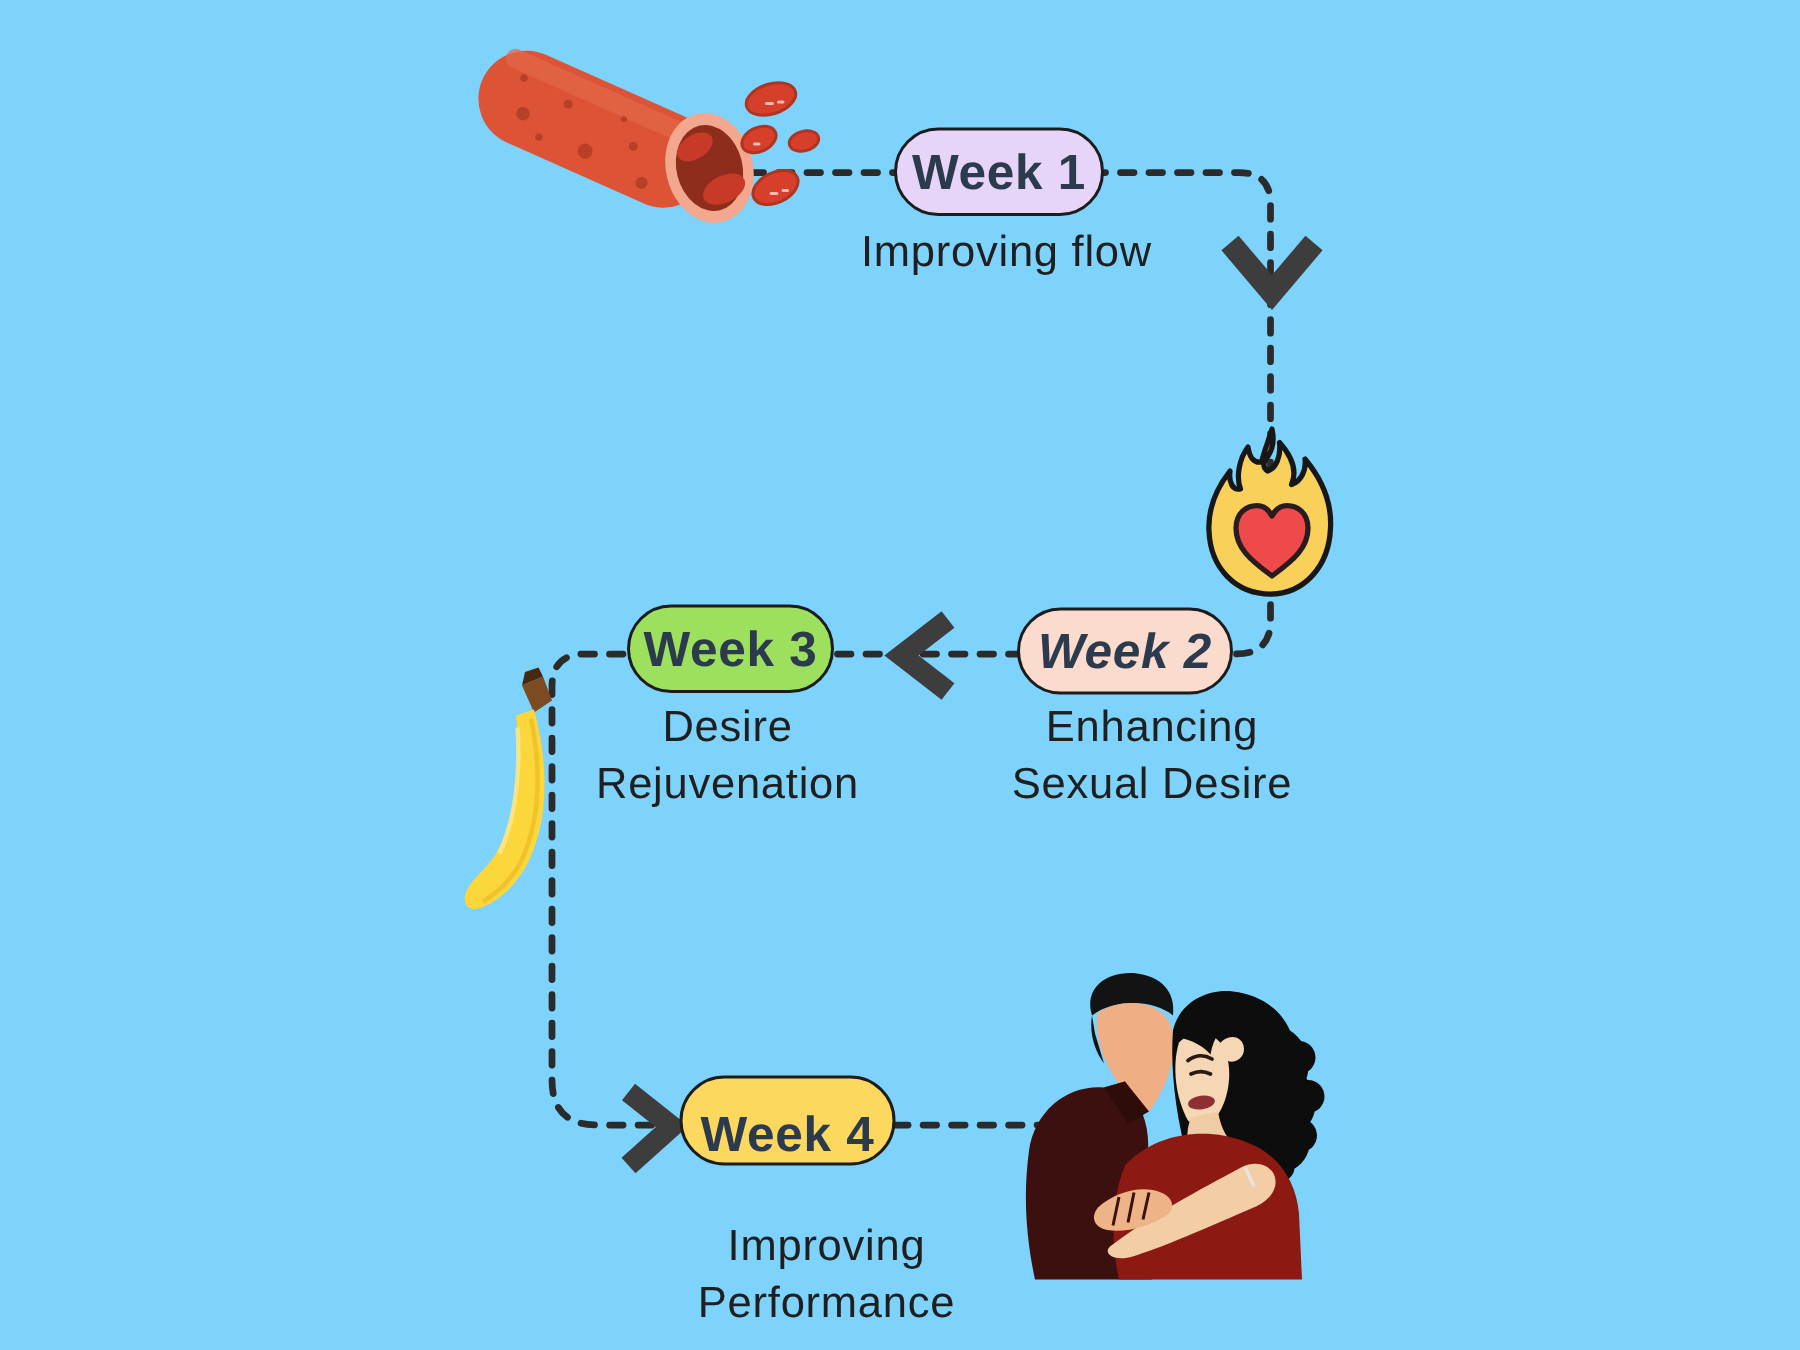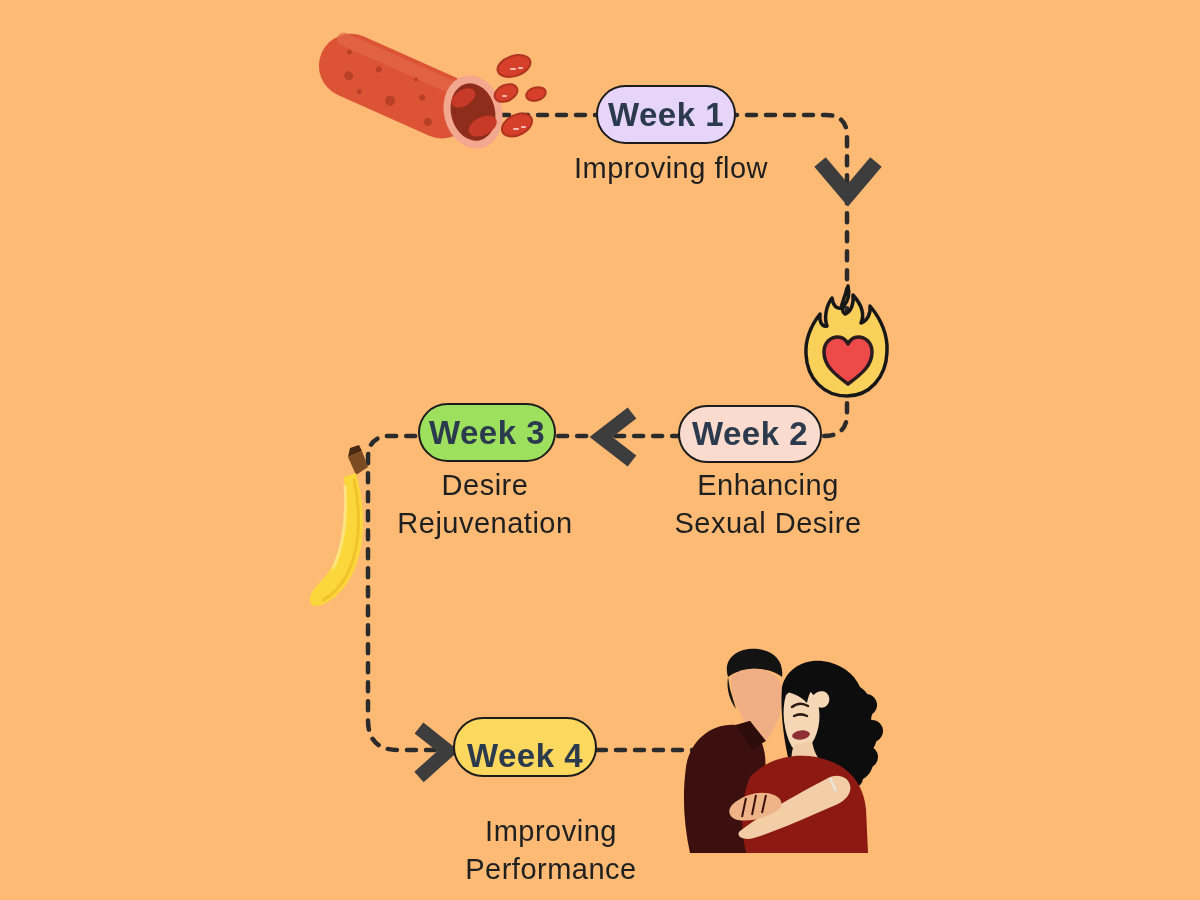--- a/index.html
+++ b/index.html
@@ -23,33 +23,33 @@
     font-size:29px;line-height:38px;letter-spacing:.5px;color:#1f1f1f;font-weight:400;
   }
   #desc-1{left:511px;top:149px;}
   #desc-2{left:608px;top:466px;}
   #desc-3{left:325px;top:466px;}
   #desc-4{left:391px;top:812px;}
 </style>
 </head>
 <body>
 
-<div class="canvas" style="background-color: #fdba74;">
+<div class="canvas" style="background-color: #7dd3fc;">
 
   <svg class="flow-svg" width="1200" height="900" viewBox="0 0 1200 900">
     <path d="M500 115 H826 Q847 115 847 136 V414 Q847 436 824 436 H390 Q368 436 368 458 V720 Q368 750 398 750 H700" fill="none" stroke="#2b2b2b" stroke-width="4.5" stroke-linecap="round" stroke-dasharray="9 10"></path>
     <polyline points="820,162 848,195 876,162" fill="none" stroke="#3d3d3d" stroke-width="15"></polyline>
     <polyline points="632,413 601,437 632,461" fill="none" stroke="#3d3d3d" stroke-width="14"></polyline>
     <polyline points="419,728 448,751 419,777" fill="none" stroke="#3d3d3d" stroke-width="14"></polyline>
   </svg>
 
   <div class="badge" id="badge-w1" style="background-color: rgb(230, 213, 248);">
     <span>Week 1</span>
   </div>
-  <div class="badge" id="badge-w2" style="background-color: rgb(250, 219, 205);">
+  <div class="badge" id="badge-w2" style="background-color: rgb(250, 219, 205); font-style: italic;">
     <span>Week 2</span>
   </div>
   <div class="badge" id="badge-w3" style="background-color: rgb(157, 224, 94);">
     <span>Week 3</span>
   </div>
   <div class="badge" id="badge-w4" style="background-color: rgb(252, 216, 94);">
     <span>Week 4</span>
   </div>
 
   <div class="desc" id="desc-1">

